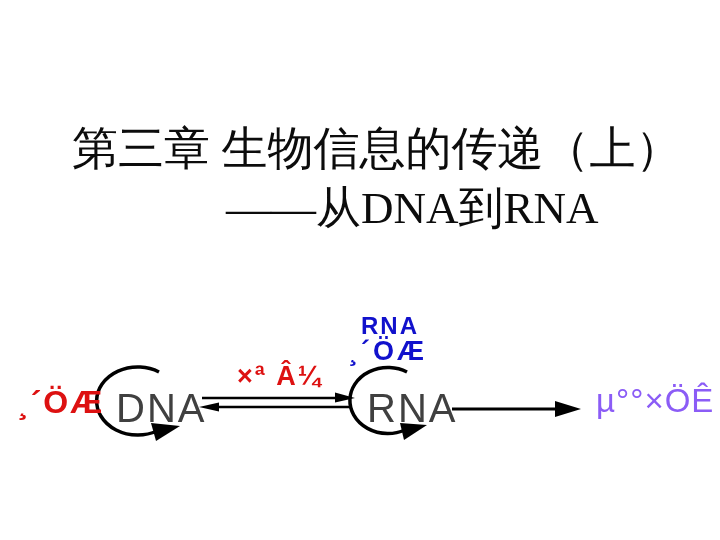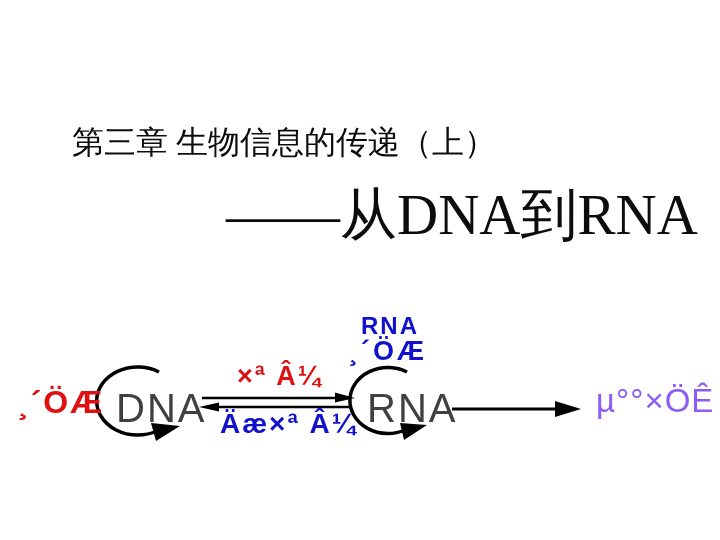--- a/index.html
+++ b/index.html
@@ -8,22 +8,22 @@
     font-family:"Liberation Sans","DejaVu Sans",sans-serif;
   }
   .slide{position:relative;width:720px;height:540px;background:#ffffff;}
   .abs{position:absolute;white-space:nowrap;line-height:1;}
 
   .title-line{
     color:#0c0c0c;
     font-family:"Liberation Serif","DejaVu Serif",serif;
     font-weight:400;
   }
-  .title1{left:72px;top:126px;font-size:32px;letter-spacing:0px;}
-  .title2{left:226px;top:186px;font-size:57px;}
+  .title1{left:72px;top:126px;font-size:46px;letter-spacing:0px;}
+  .title2{left:226px;top:186px;font-size:45px;}
 
   .diagram-svg{position:absolute;left:0;top:0;width:720px;height:540px;}
 
   .node-label{
     color:#404040;font-size:40px;letter-spacing:2px;font-weight:400;
   }
   .dna-node{left:116px;top:388px;}
   .rna-node{left:367px;top:388px;}
 
   .red{color:#dd1111;font-weight:700;}
@@ -71,21 +71,20 @@
       <polygon points="555,401 581,409 555,417" fill="#000"></polygon>
     </g>
   </svg>
 
   <div class="abs red dna-rep">¸´ÖÆ</div>
 
   <div class="abs node-label dna-node">DNA</div>
 
   <div class="abs red transcription">×ª Â¼</div>
 
-  <div class="abs blue rev-transcription">Äæ×ª Â¼</div>
 
   <div class="abs blue rna-rep1">RNA</div>
   <div class="abs blue rna-rep2">¸´ÖÆ</div>
 
   <div class="abs node-label rna-node">RNA</div>
 
 
   <div class="abs protein">µ°°×ÖÊ</div>
 
 </div>

